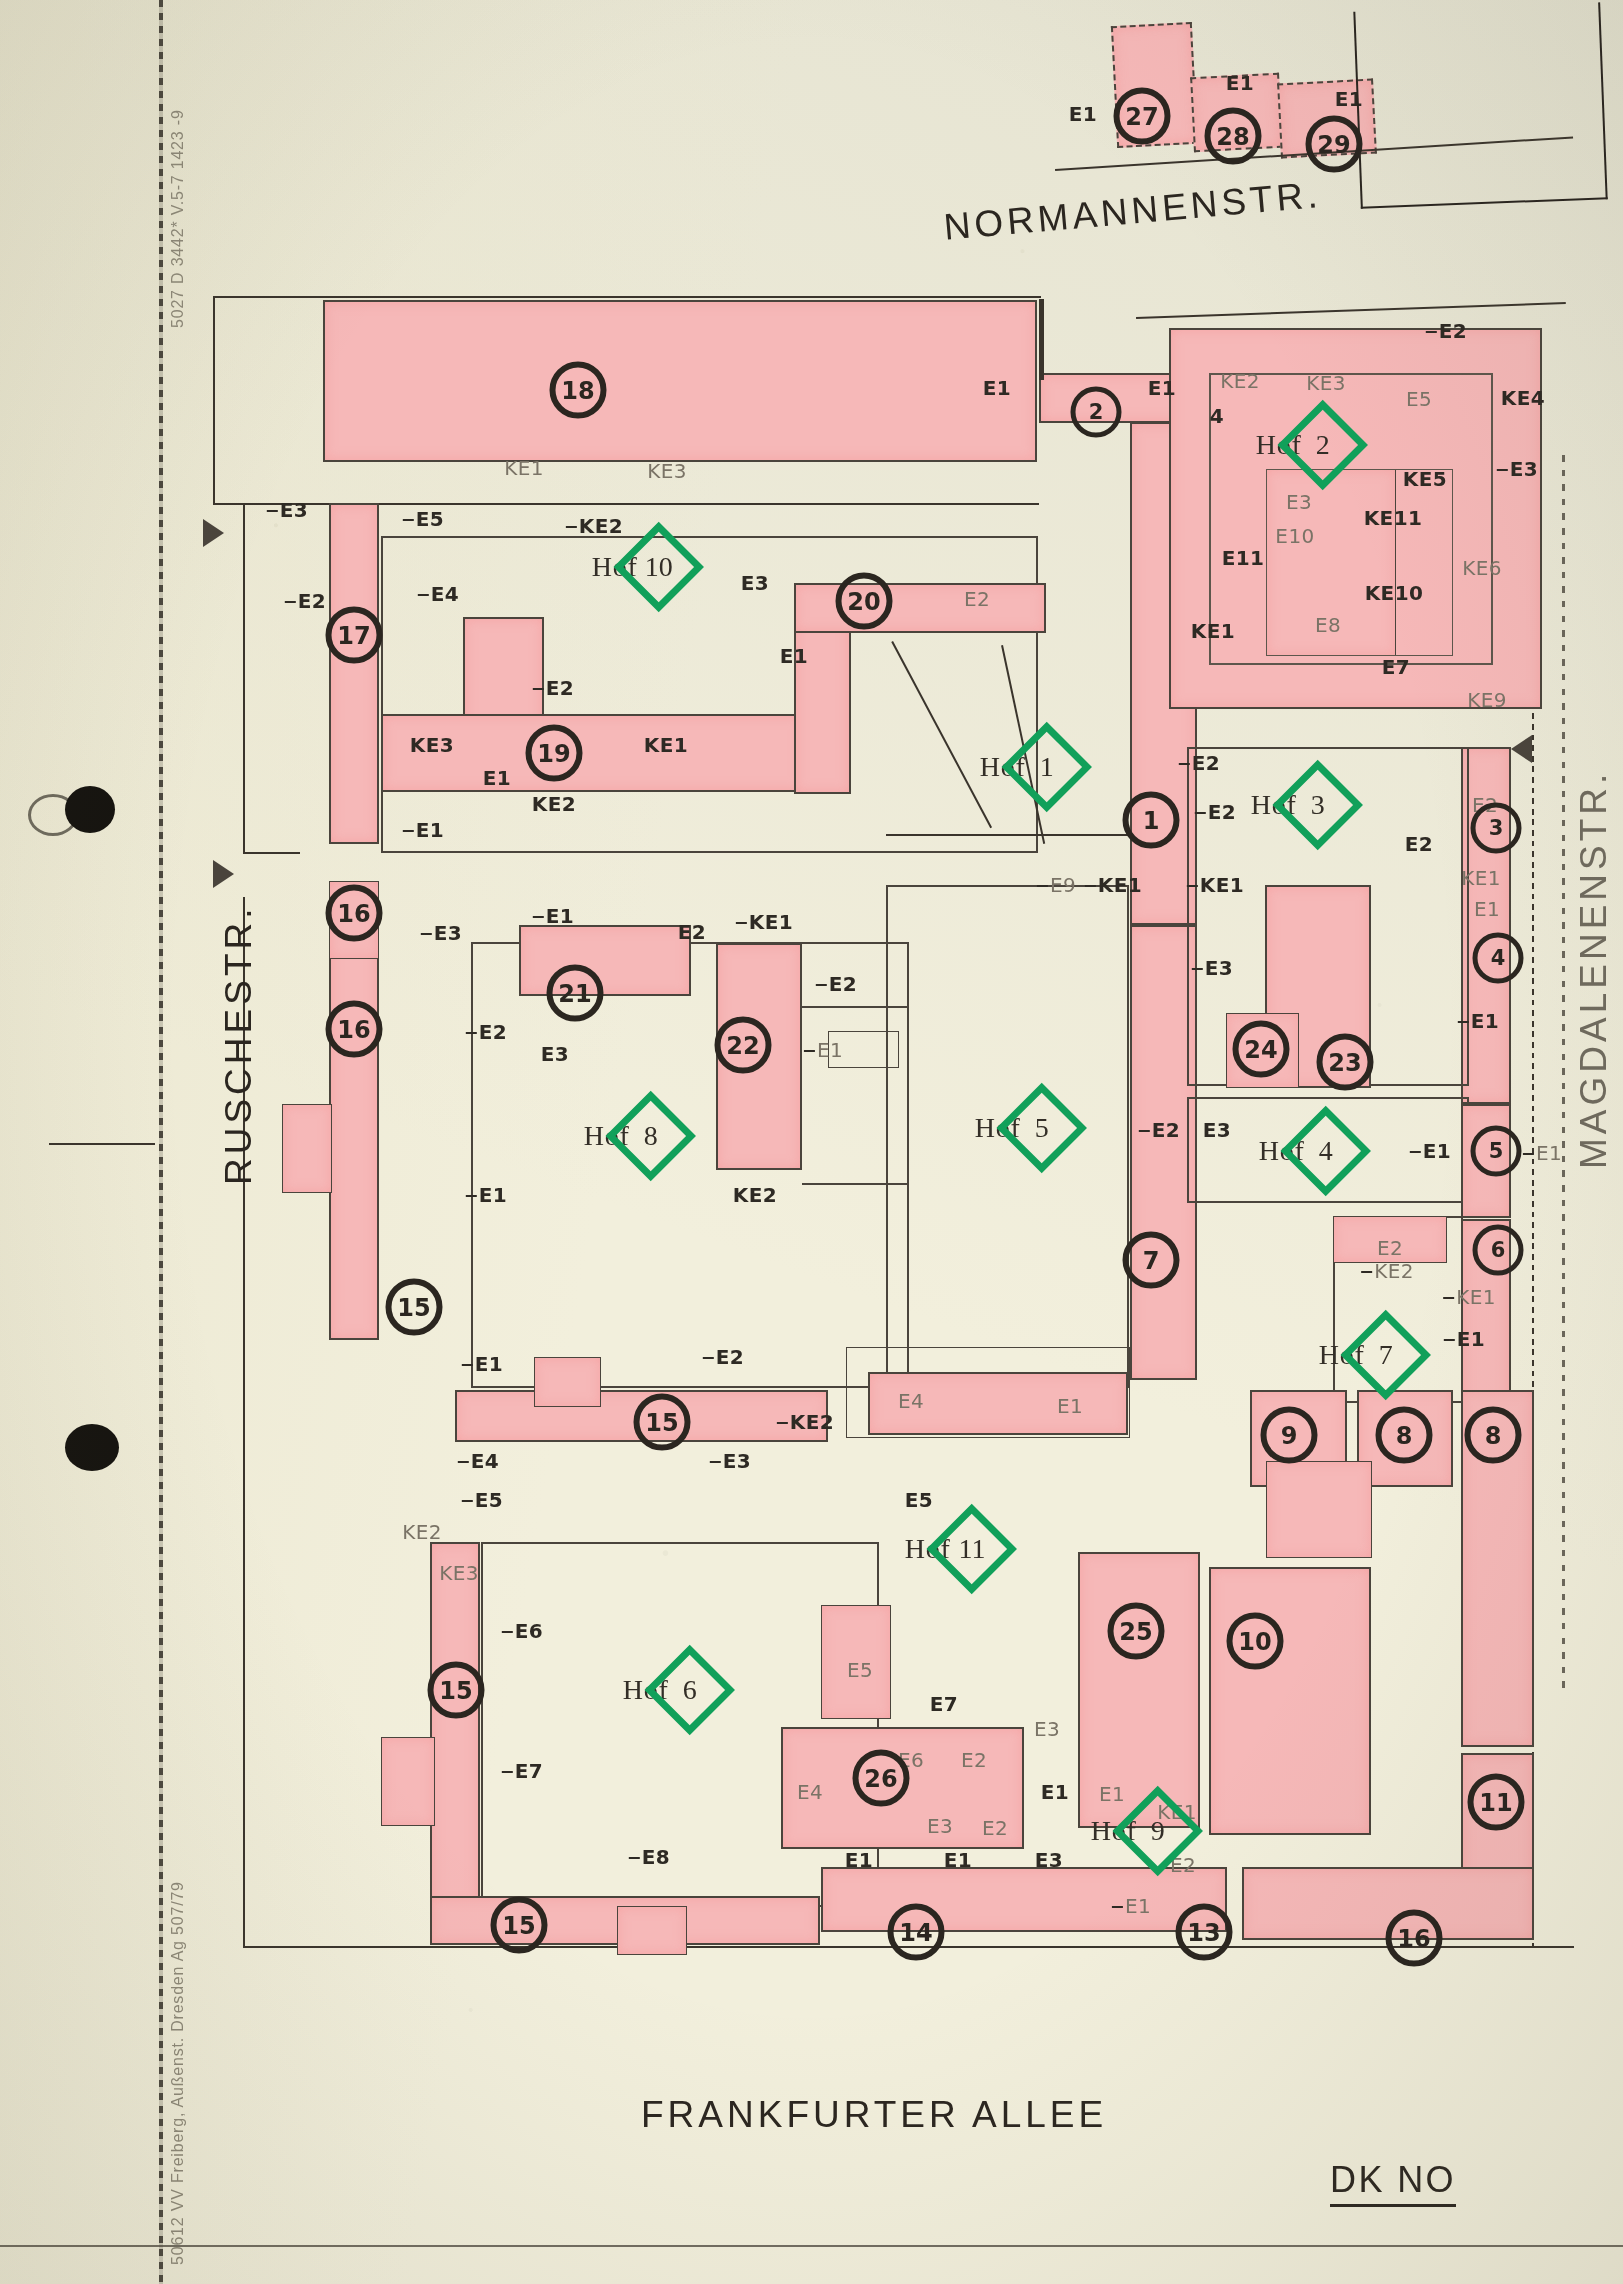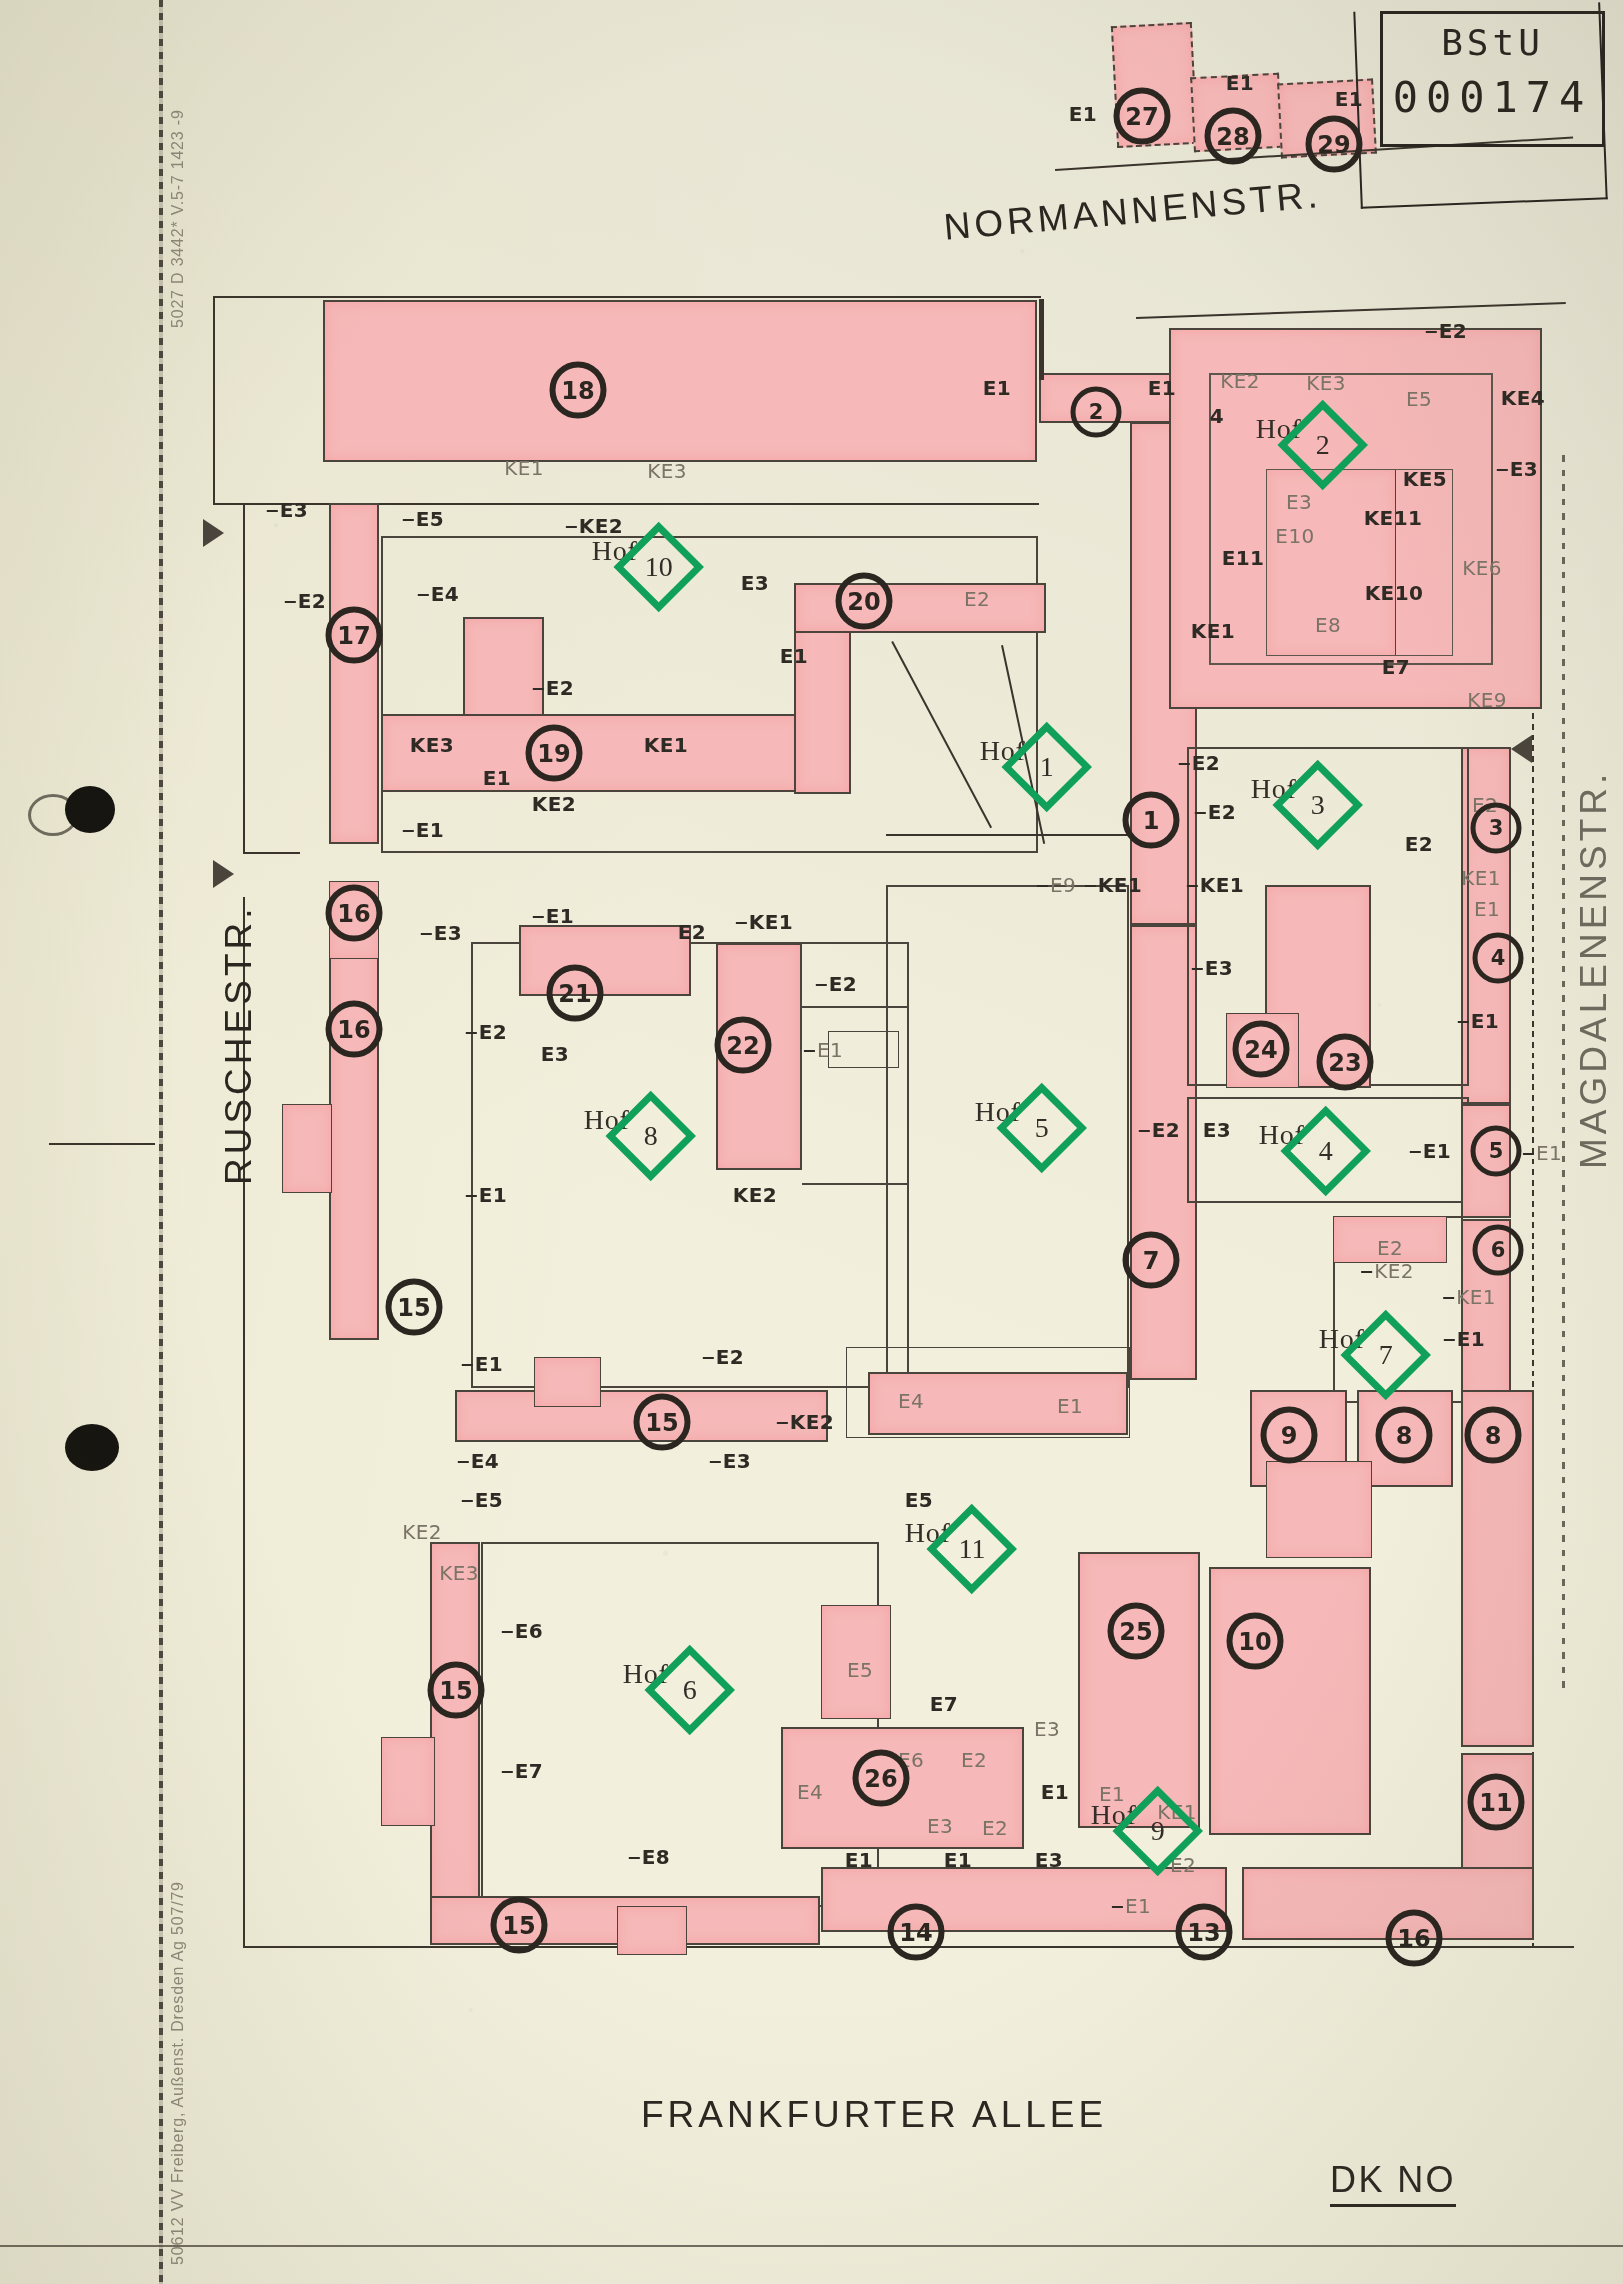--- a/index.html
+++ b/index.html
@@ -70,21 +70,21 @@
     display:flex;align-items:center;justify-content:center;
     line-height:1;
     transform:translate(-50%,-50%);
     z-index:30;
   }
   .bmark.sm{width:41px;height:41px;border-width:5.7px;font-size:21px;}
 
   .hof{
     position:absolute;
     transform:translate(-50%,-50%);
-    display:flex;align-items:flex-start;
+    display:flex;align-items:center;
     z-index:28;
     white-space:nowrap;
   }
   .hof .hlabel{
     font-family:"Liberation Serif",serif;
     font-size:28px;color:#332e27;letter-spacing:0.8px;
     margin-right:-11.4px;
   }
   .hof .dia{
     width:50px;height:50px;
@@ -201,24 +201,20 @@
 
   <div id="edge"></div>
   <div id="edge2"></div>
 
   <div class="punch ghost" style="left:28px;top:794px;width:44px;height:36px;"></div>
   <div class="punch" style="left:65px;top:786px;width:50px;height:47px;"></div>
   <div class="punch" style="left:65px;top:1424px;width:54px;height:47px;"></div>
   <div class="centertick" style="left:49px;top:1143px;width:106px;"></div>
 
   <div id="stampbox" style="left:1357px;top:6.5px;width:243px;height:195px;"></div>
-  <div id="stamp" style="left:1380px;top:11.4px;width:219px;height:130px;">
-    <div class="s1">BStU</div>
-    <div class="s2">000174</div>
-  </div>
 
   <div class="bld dash" style="left:1114px;top:24px;width:81px;height:122px;transform:rotate(-3deg);"></div>
   <div class="bld dash" style="left:1192px;top:75px;width:89px;height:75px;transform:rotate(-3deg);"></div>
   <div class="bld dash" style="left:1279px;top:81px;width:96px;height:75px;transform:rotate(-3deg);"></div>
   <div class="line lineh" style="left:1055px;top:169px;width:519px;transform:rotate(-3.6deg);transform-origin:0 0;"></div>
 
   <div class="bmark" style="left:1142px;top:116px;">27</div>
   <div class="bmark" style="left:1233px;top:136px;">28</div>
   <div class="bmark" style="left:1334px;top:144px;">29</div>
 

